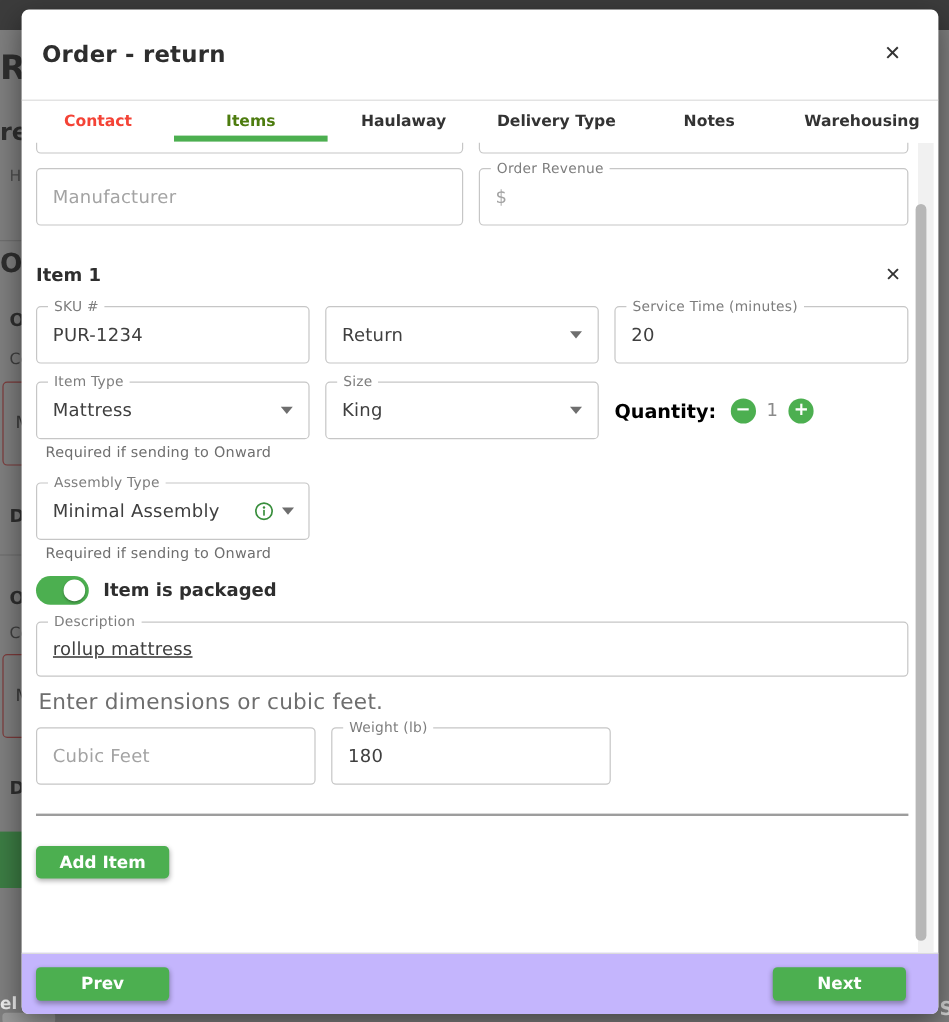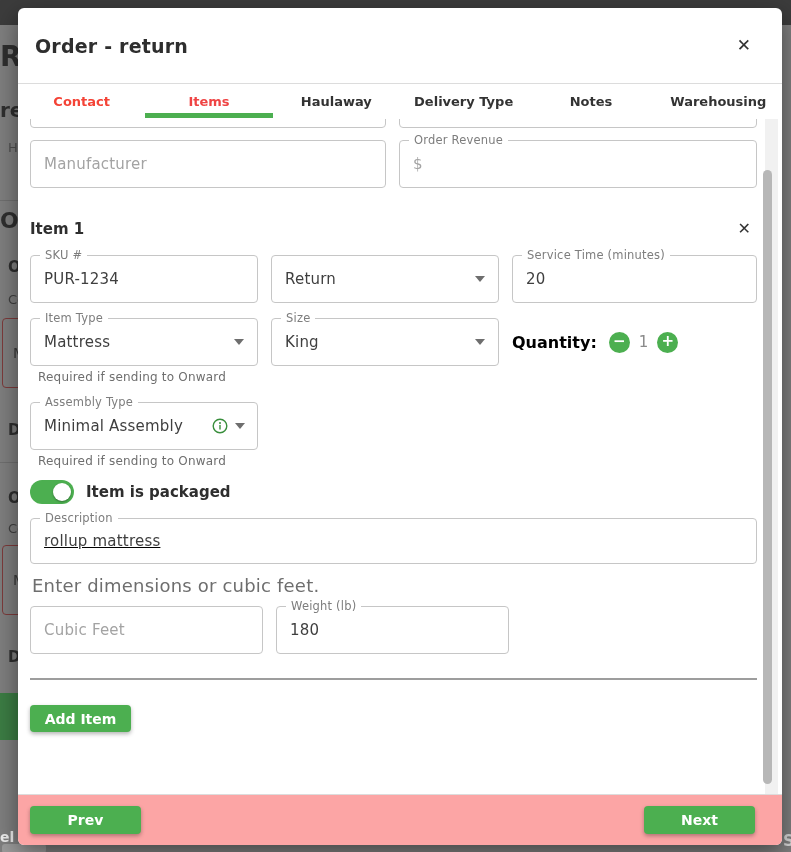--- a/index.html
+++ b/index.html
@@ -38,21 +38,21 @@
     display: flex; align-items: center; justify-content: space-between;
     padding: 0 31px 0 17px; border-bottom: 1px solid #dcdcdc;
   }
   .modal-title { font-size: 19px; font-weight: bold; color: #2e2e2e; letter-spacing: 0.2px; }
   .close-btn { font-size: 17px; color: #333; cursor: pointer; background: none; border: none; line-height: 1; font-family: inherit; }
   
   .tabs { height: 35px; flex: 0 0 35px; display: flex; }
   .tab { flex: 1; position: relative; display: flex; align-items: center; justify-content: center;
          font-size: 13px; font-weight: bold; color: #333; cursor: pointer; }
   .tab--error  { color: #f44336; }
-  .tab--active { color: #ef4444; }
+  .tab--active { color: #4d7c0f; }
   .tab--active::after { content: ""; position: absolute; left: 0; right: 0; bottom: 1px; height: 5px; background: #4caf50; }
   
   .content { flex: 1 1 auto; position: relative; overflow: hidden; }
   .content-pad { position: absolute; left: 12px; right: 25px; top: 0; }
   .sb-track { position: absolute; top: 0; bottom: 0; right: 4px; width: 13px; background: #f1f1f1; }
   .sb-thumb { position: absolute; top: 51px; right: 6px; width: 9px; height: 614px; border-radius: 5px; background: #b7b7b7; }
   
   .inp, .fset, .sel {
     height: 48px; border: 1px solid #c6c6c6; border-radius: 4px; background: #fff;
     display: flex; align-items: center; padding: 0 13px; position: relative;
@@ -95,23 +95,23 @@
   .toggle-label { margin-left: 12px; font-size: 15px; font-weight: bold; color: #2e2e2e; }
   .desc-row { margin-top: 14px; text-decoration: underline; }
   .desc-row .fset { height: 46px; }
   .dims-row { margin-top: 24px; }
   .dims-helper { margin: 11px 0 0 2px; font-size: 18px; color: #6e6e6e; letter-spacing: 0.2px; }
   .cubic-row { margin-top: 10px; }
   .divider { margin-top: 24px; height: 2px; background: #9d9d9d; }
   .btn { background: #4caf50; color: #fff; border: none; border-radius: 4px; cursor: pointer;
          font-size: 14px; font-weight: bold; font-family: inherit;
          box-shadow: 0 2px 4px rgba(0,0,0,0.3); }
-  .add-item-btn { margin-top: 25px; width: 101px; height: 27px; }
+  .add-item-btn { margin-top: 25px; width: 111px; height: 27px; }
   .modal-footer { flex: 0 0 51px; border-top: 1px solid #dcdcdc; display: flex; align-items: center;
-                  justify-content: space-between; padding: 0 27px 0 12px; background: #fca5a5; }
+                  justify-content: space-between; padding: 0 27px 0 12px; background: #c4b5fd; }
   .nav-btn { width: 111px; height: 28px; }
   .info-icon { display: inline-flex; }
 </style>
 </head>
 <body>
 
 <div class="backdrop">
   <div class="bd-navbar"></div>
   <div class="bd-txt bd-big" style="left:0;top:40px">Re</div>
   <div class="bd-txt bd-sub" style="left:0;top:98px">re</div>

